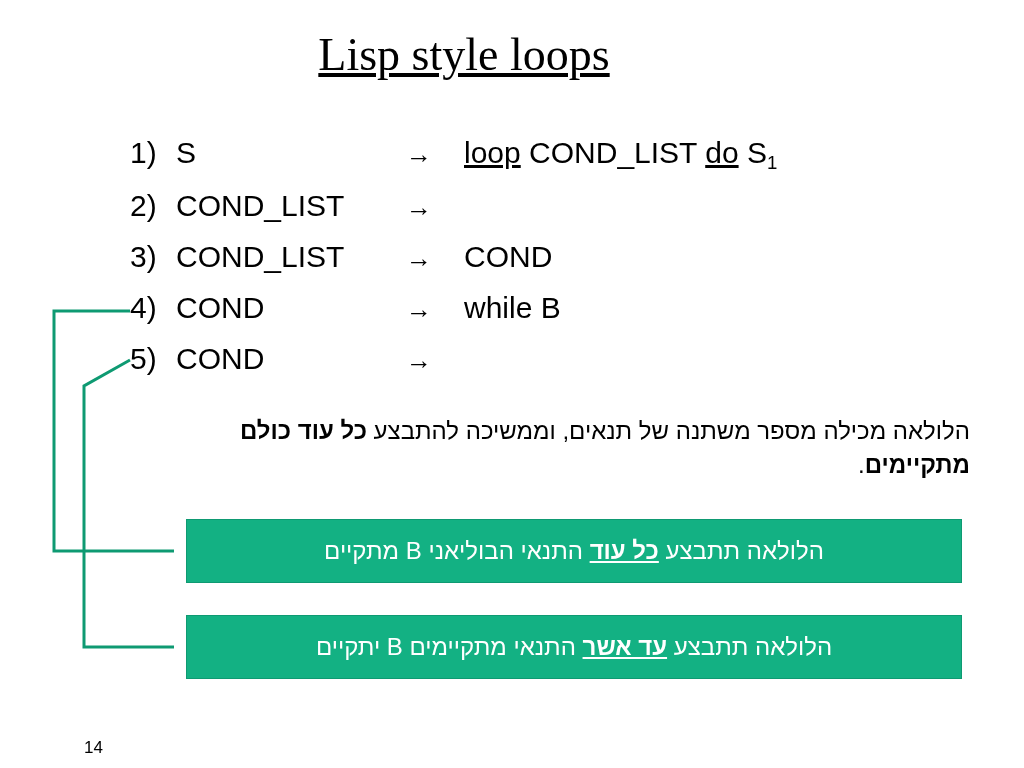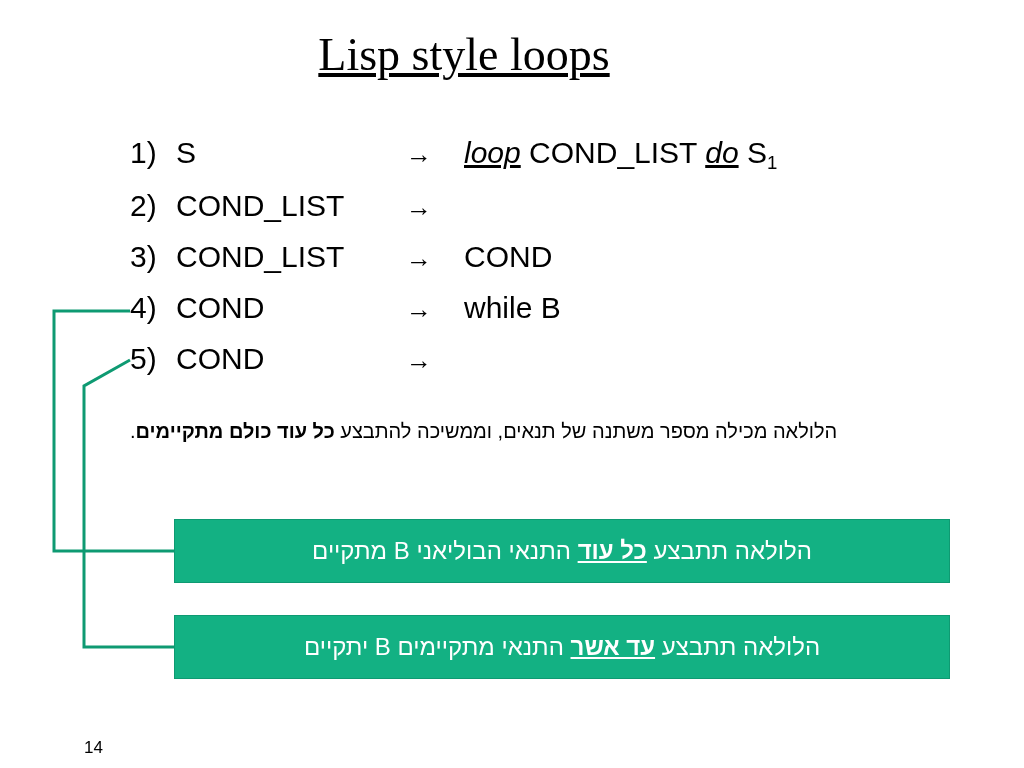--- a/index.html
+++ b/index.html
@@ -56,49 +56,48 @@
   }
   .rule-arrow {
     width: 58px;
     flex: 0 0 58px;
     font-size: 26px;
   }
   .rule-rhs {
     flex: 1 1 auto;
   }
   .kw {
-    font-style: italic;
     text-decoration: underline;
   }
   .kw-plain {
   }
   sub {
     font-size: 0.62em;
     vertical-align: baseline;
     position: relative;
     top: 0.33em;
   }
 
   
   .hebrew-para {
     position: absolute;
     top: 414px;
     left: 130px;
     width: 840px;
     direction: rtl;
-    text-align: left;
-    font-size: 20px;
+    text-align: right;
+    font-size: 24px;
     line-height: 34px;
   }
   .hebrew-para b { font-weight: bold; }
 
   
   .callout {
     position: absolute;
-    left: 174px;
+    left: 186px;
     width: 776px;
     height: 64px;
     background: #13b183;
     border: 1px solid #0e9a72;
     box-sizing: border-box;
     direction: rtl;
     text-align: center;
     color: #ffffff;
     font-size: 24px;
     line-height: 62px;

